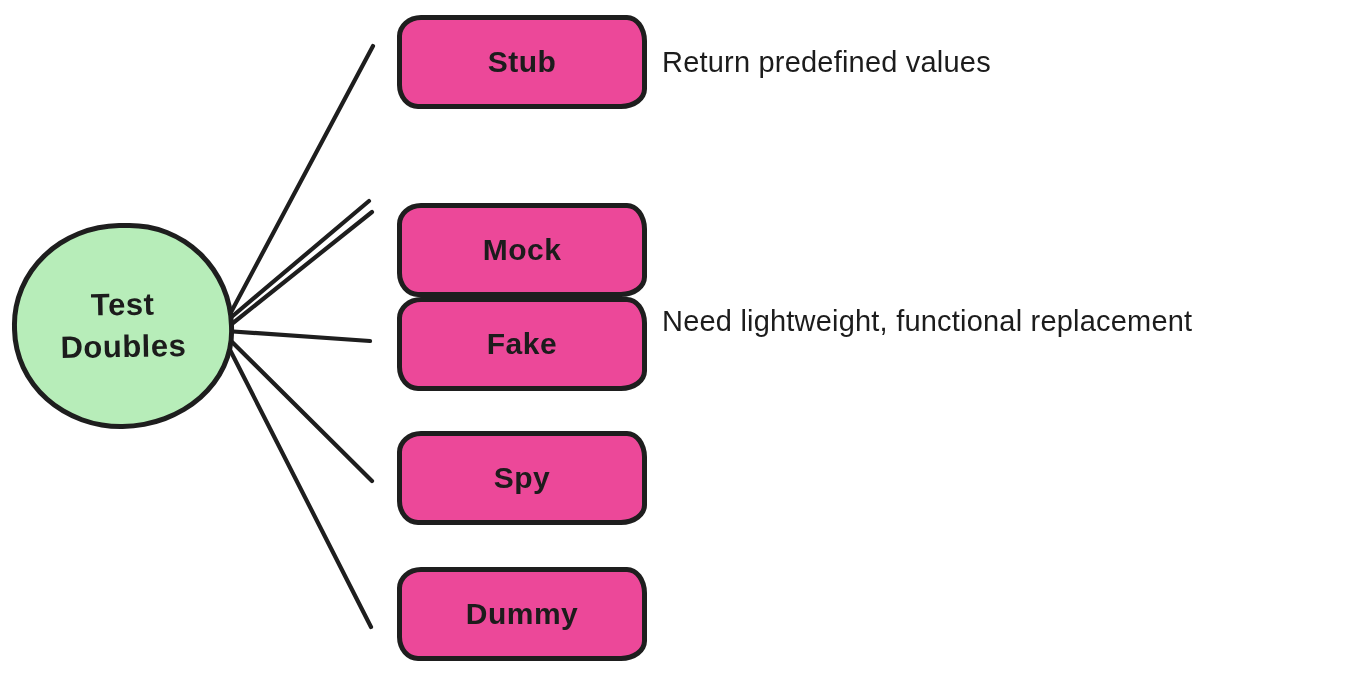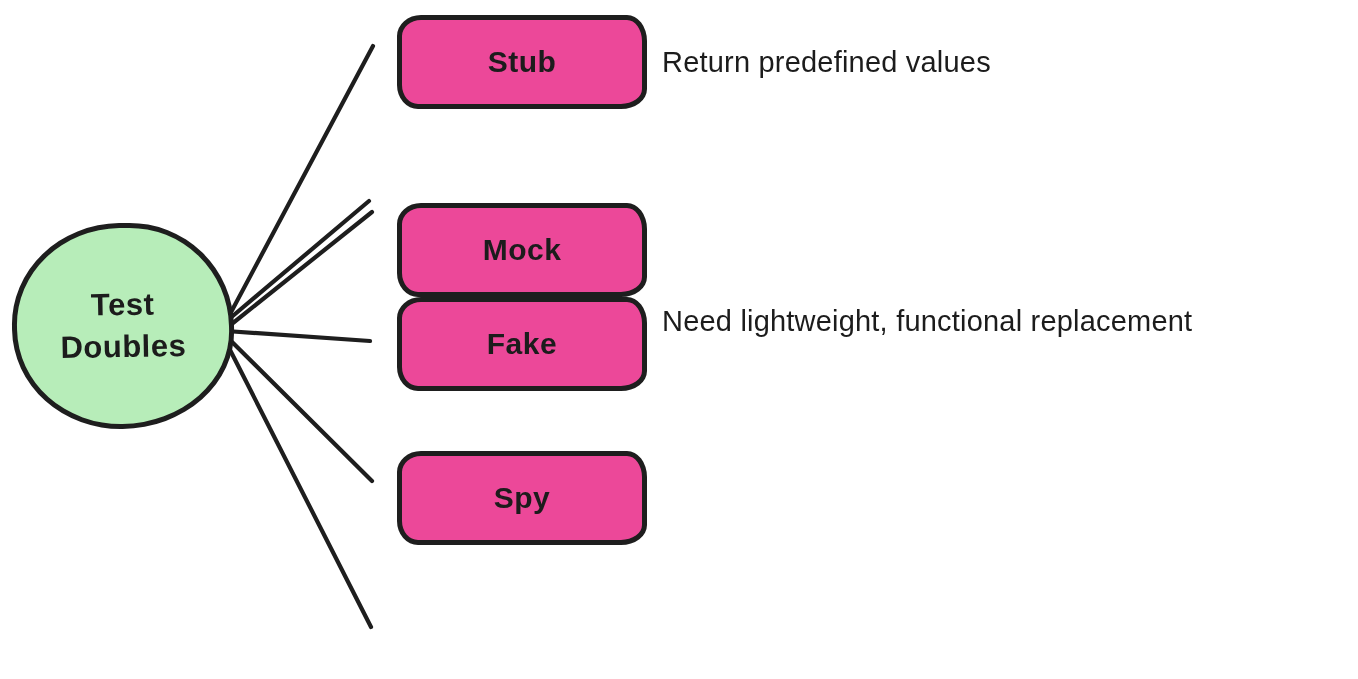--- a/index.html
+++ b/index.html
@@ -104,18 +104,21 @@
 
   <div class="node-box" style="top:158px;margin-top:45px;">
     <span class="node-label">Mock</span>
   </div>
 
   <div class="node-box" style="top:297px;">
     <span class="node-label">Fake</span>
   </div>
   <div class="node-desc" style="top:321px;">Need lightweight, functional replacement</div>
 
-  <div class="node-box" style="top:431px;margin-top:20px;">
+  <div class="node-box" style="top:431px;">
     <span class="node-label">Spy</span>
   </div>
 
+  <div class="node-box" style="top:567px;">
+    <span class="node-label">Dummy</span>
+  </div>
 
 </div>
 
 </body></html>

